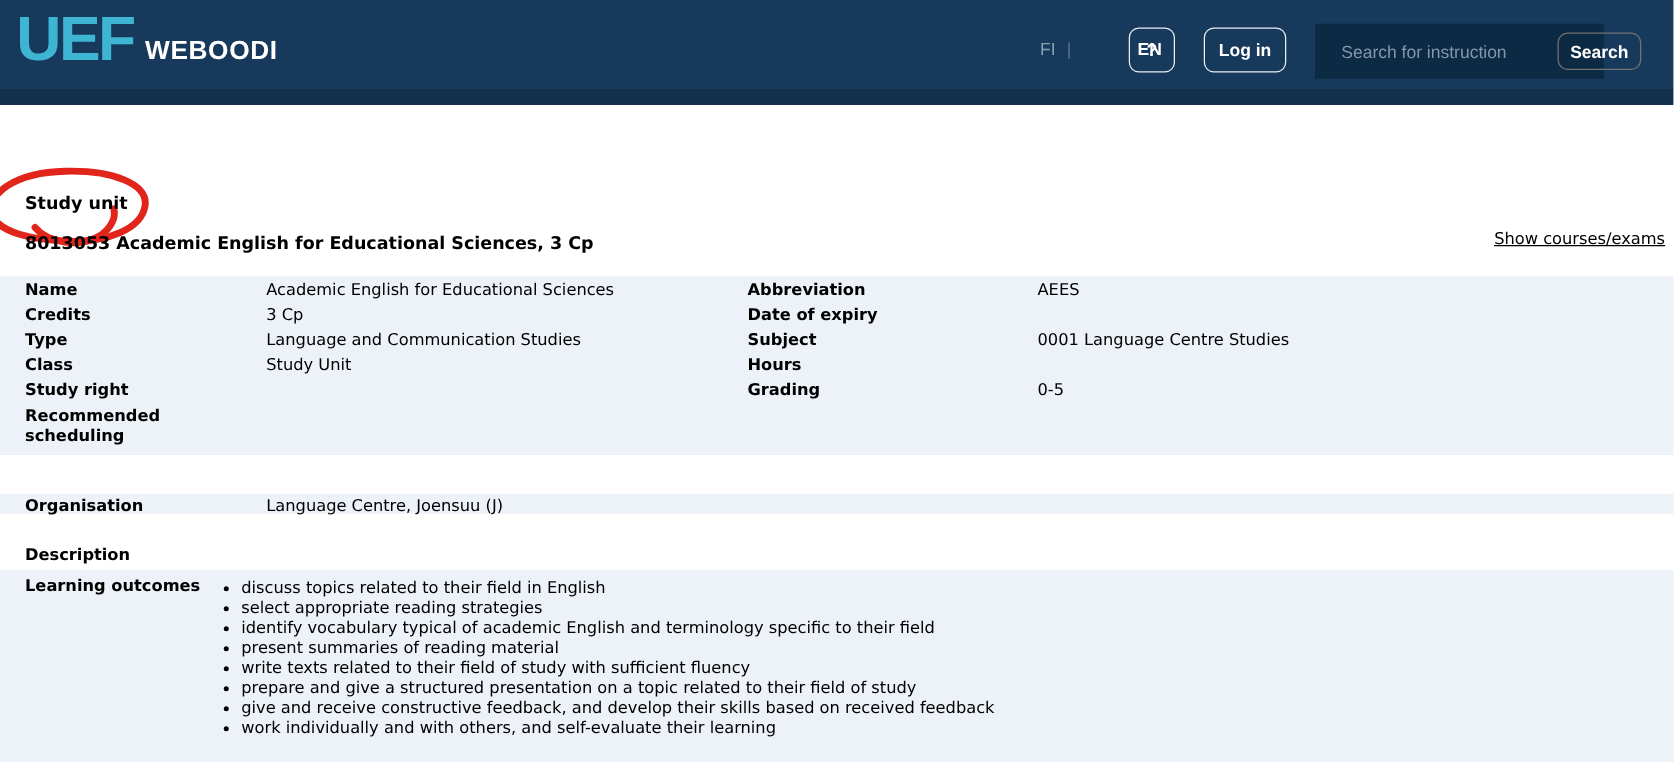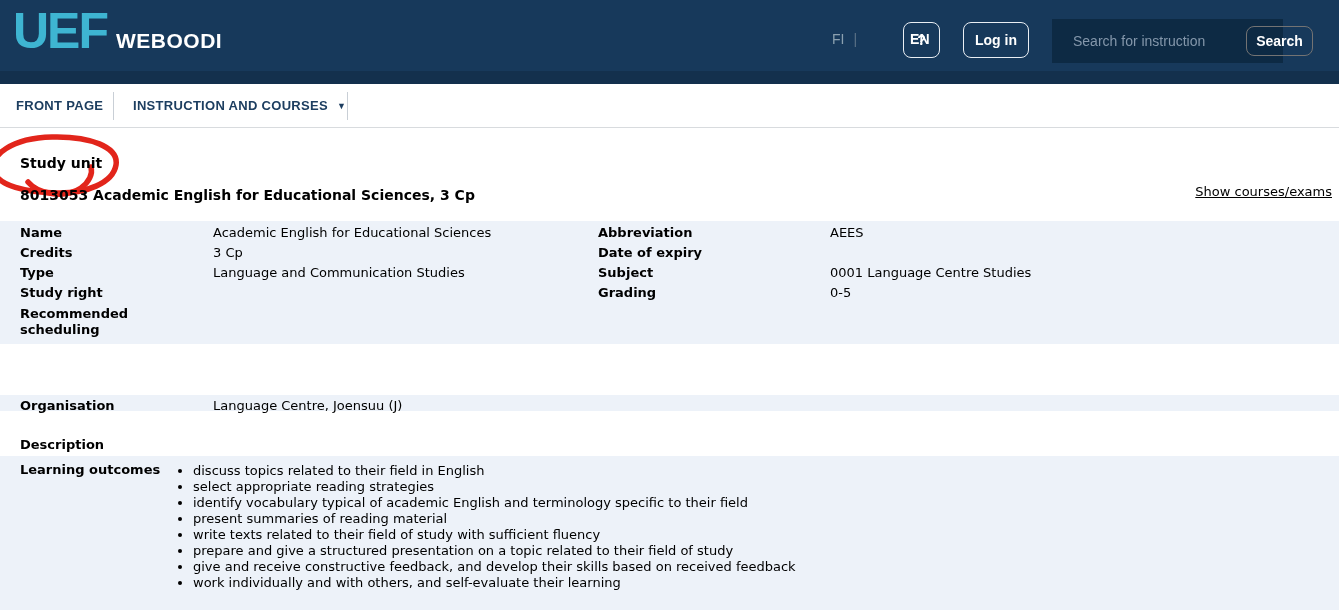--- a/index.html
+++ b/index.html
@@ -140,28 +140,20 @@
       <span class="lang-en">EN</span>
     </div>
     <button class="hdr-btn help-btn">?</button>
     <button class="hdr-btn login-btn">Log in</button>
     <div class="search-area">
       <input class="search-input" type="text" placeholder="Search for instruction" style="">
       <button class="search-btn">Search</button>
     </div>
   </div>
 
-  <div class="navbar">
-    <div class="nav-item nav-front">FRONT PAGE</div>
-    <div class="nav-sep nav-sep1"></div>
-    <div class="nav-item nav-courses">
-      <span>INSTRUCTION AND COURSES</span><span class="nav-caret">▼</span>
-    </div>
-    <div class="nav-sep nav-sep2"></div>
-  </div>
 
   <svg class="red-circle" width="150" height="78" viewBox="0 0 150 78">
     <path d="M 6,42 C 1,25 24,8 64,7 C 102,6 131,17 128,35 C 125,53 98,64 67,63 C 38,62 11,56 6,42" fill="none" stroke="#E2251B" stroke-width="5.5" stroke-linecap="round"></path>
     <path d="M 40,52 C 50,64 76,69 93,58 C 101,52 105,44 103,37" fill="none" stroke="#E2251B" stroke-width="5.5" stroke-linecap="round"></path>
   </svg>
 
   <div class="section-title">Study unit</div>
   <a class="show-link">Show courses/exams</a>
   <div class="course-title">8013053 Academic English for Educational Sciences, 3 Cp</div>
 
@@ -176,20 +168,26 @@
       <span class="cell lbl c1">Credits</span>
       <span class="cell c2">3 Cp</span>
       <span class="cell lbl c3">Date of expiry</span>
       <span class="cell c4"></span>
     </div>
     <div class="d-row">
       <span class="cell lbl c1">Type</span>
       <span class="cell c2">Language and Communication Studies</span>
       <span class="cell lbl c3">Subject</span>
       <span class="cell c4">0001 Language Centre Studies</span>
+    </div>
+    <div class="d-row">
+      <span class="cell lbl c1">Class</span>
+      <span class="cell c2">Study Unit</span>
+      <span class="cell lbl c3">Hours</span>
+      <span class="cell c4"></span>
     </div>
     <div class="d-row">
       <span class="cell lbl c1">Study right</span>
       <span class="cell c2"></span>
       <span class="cell lbl c3">Grading</span>
       <span class="cell c4">0-5</span>
     </div>
     <div class="d-row tall">
       <span class="cell lbl c1 wrap2">Recommended scheduling</span>
     </div>

